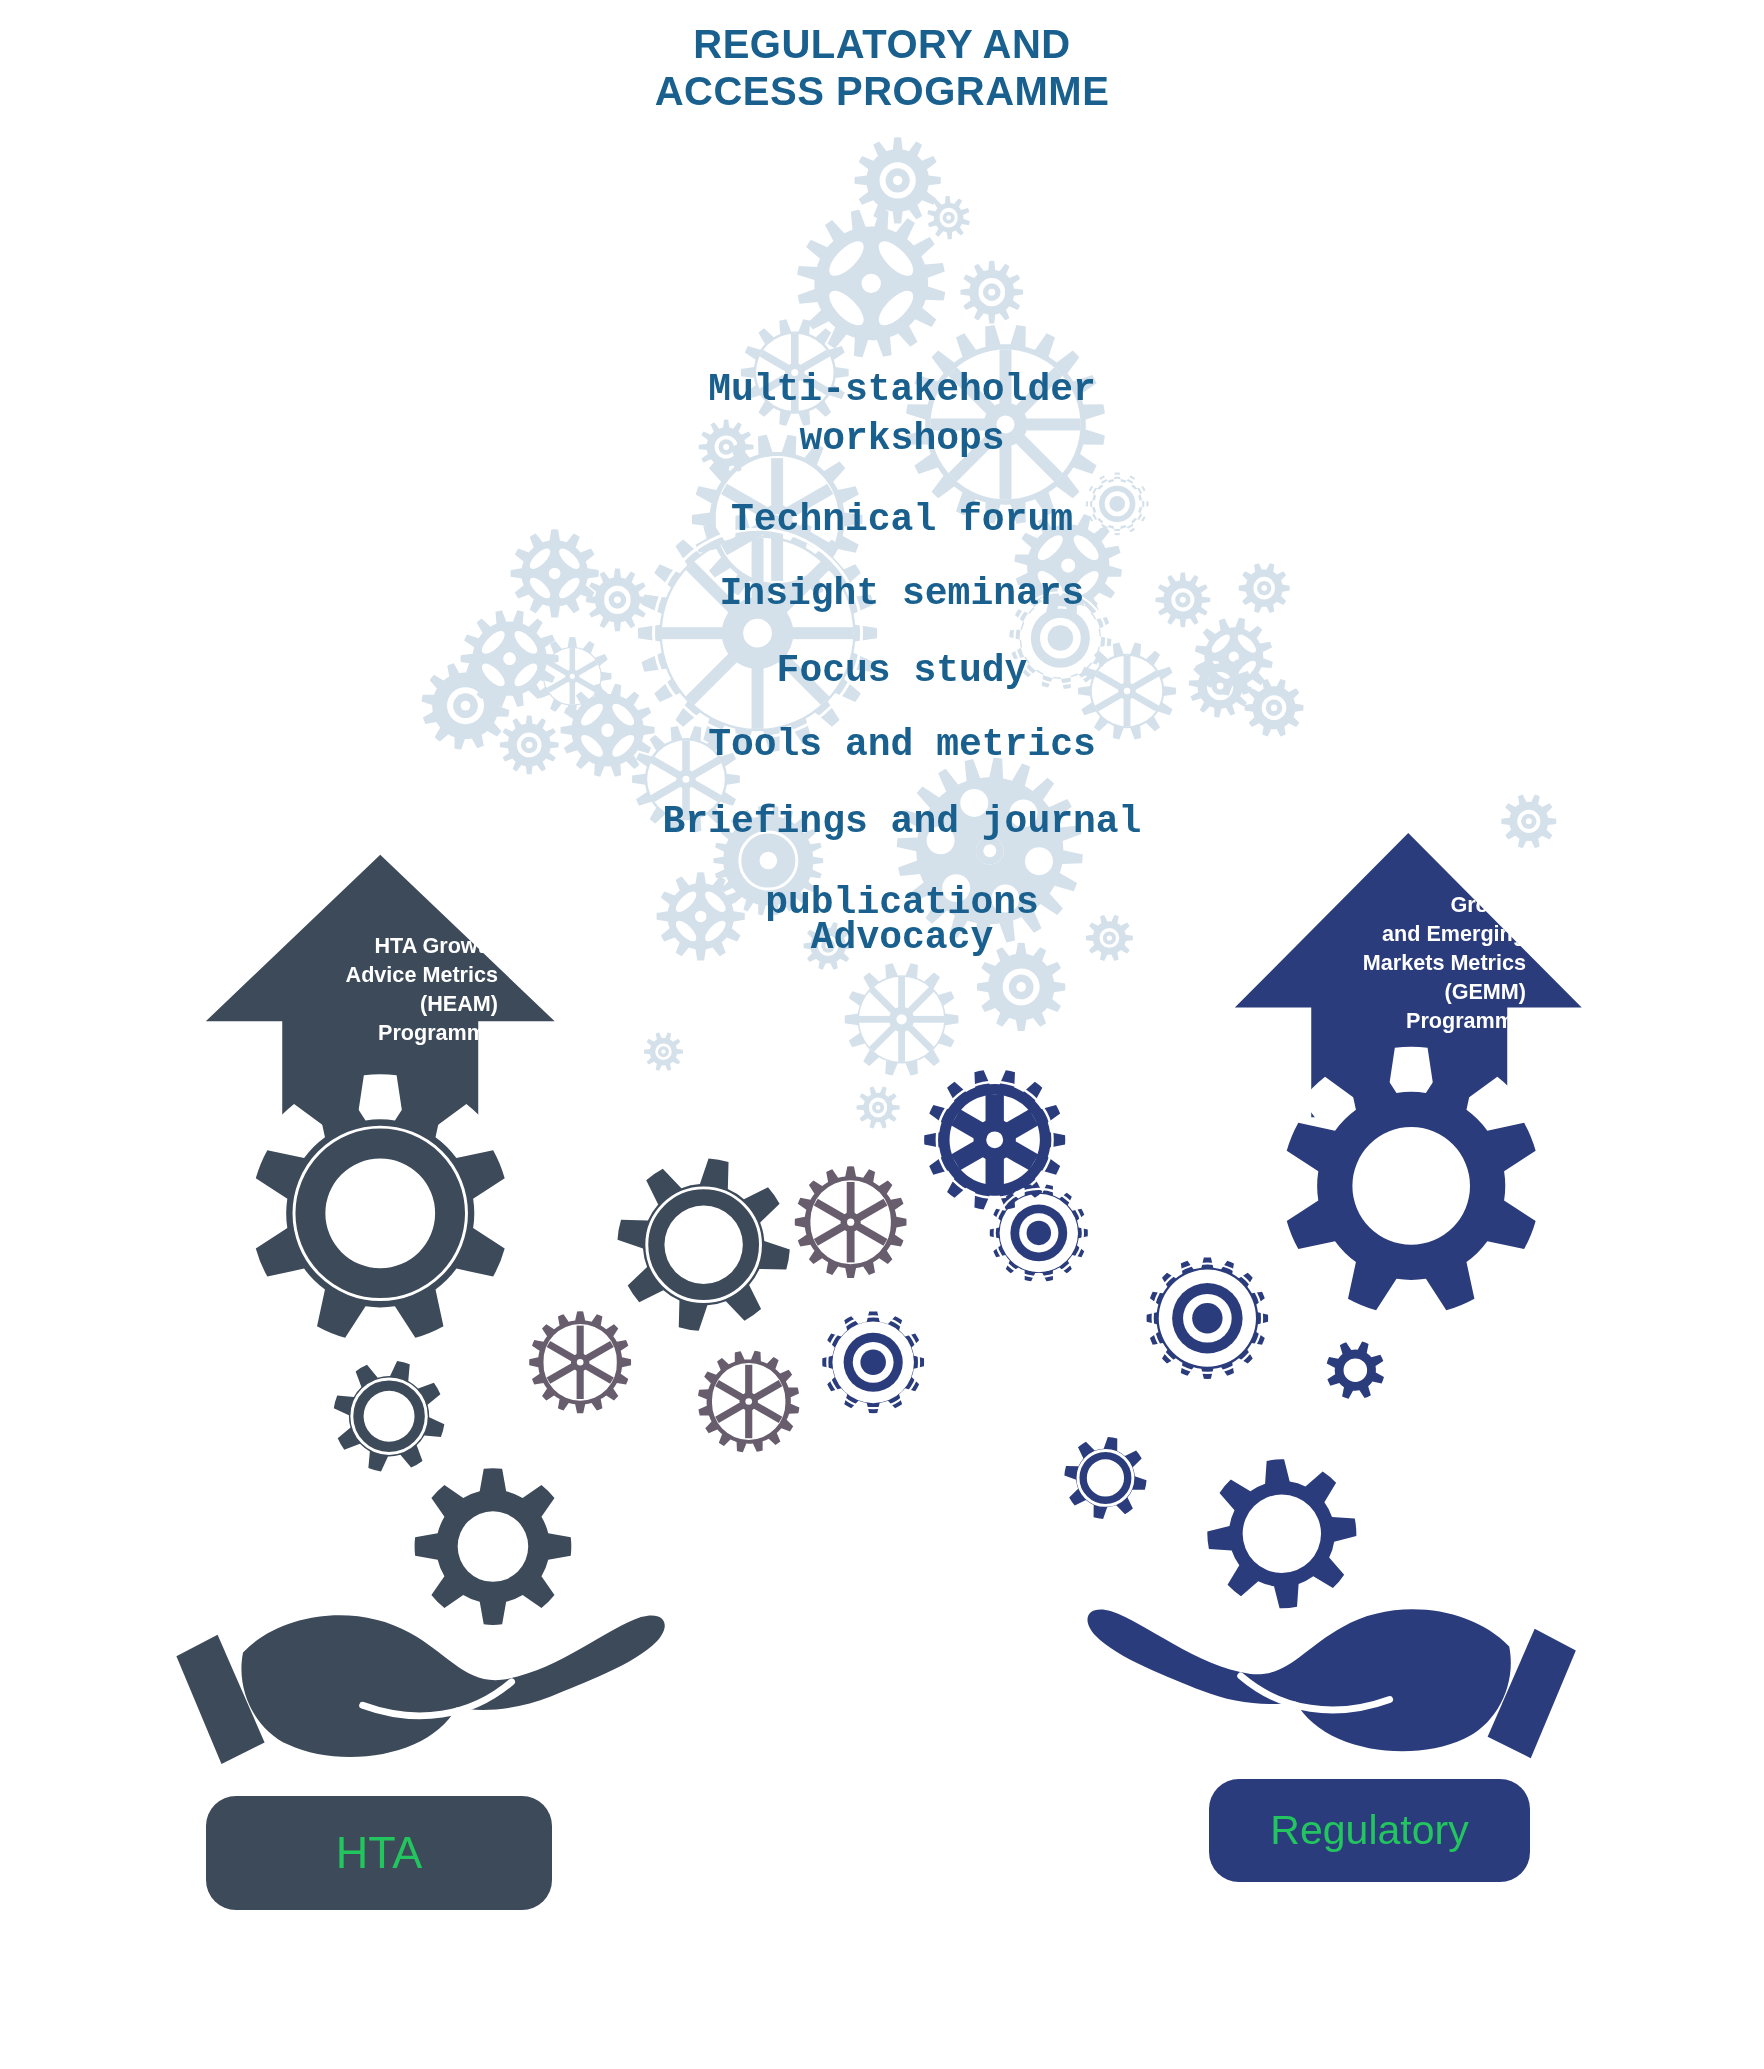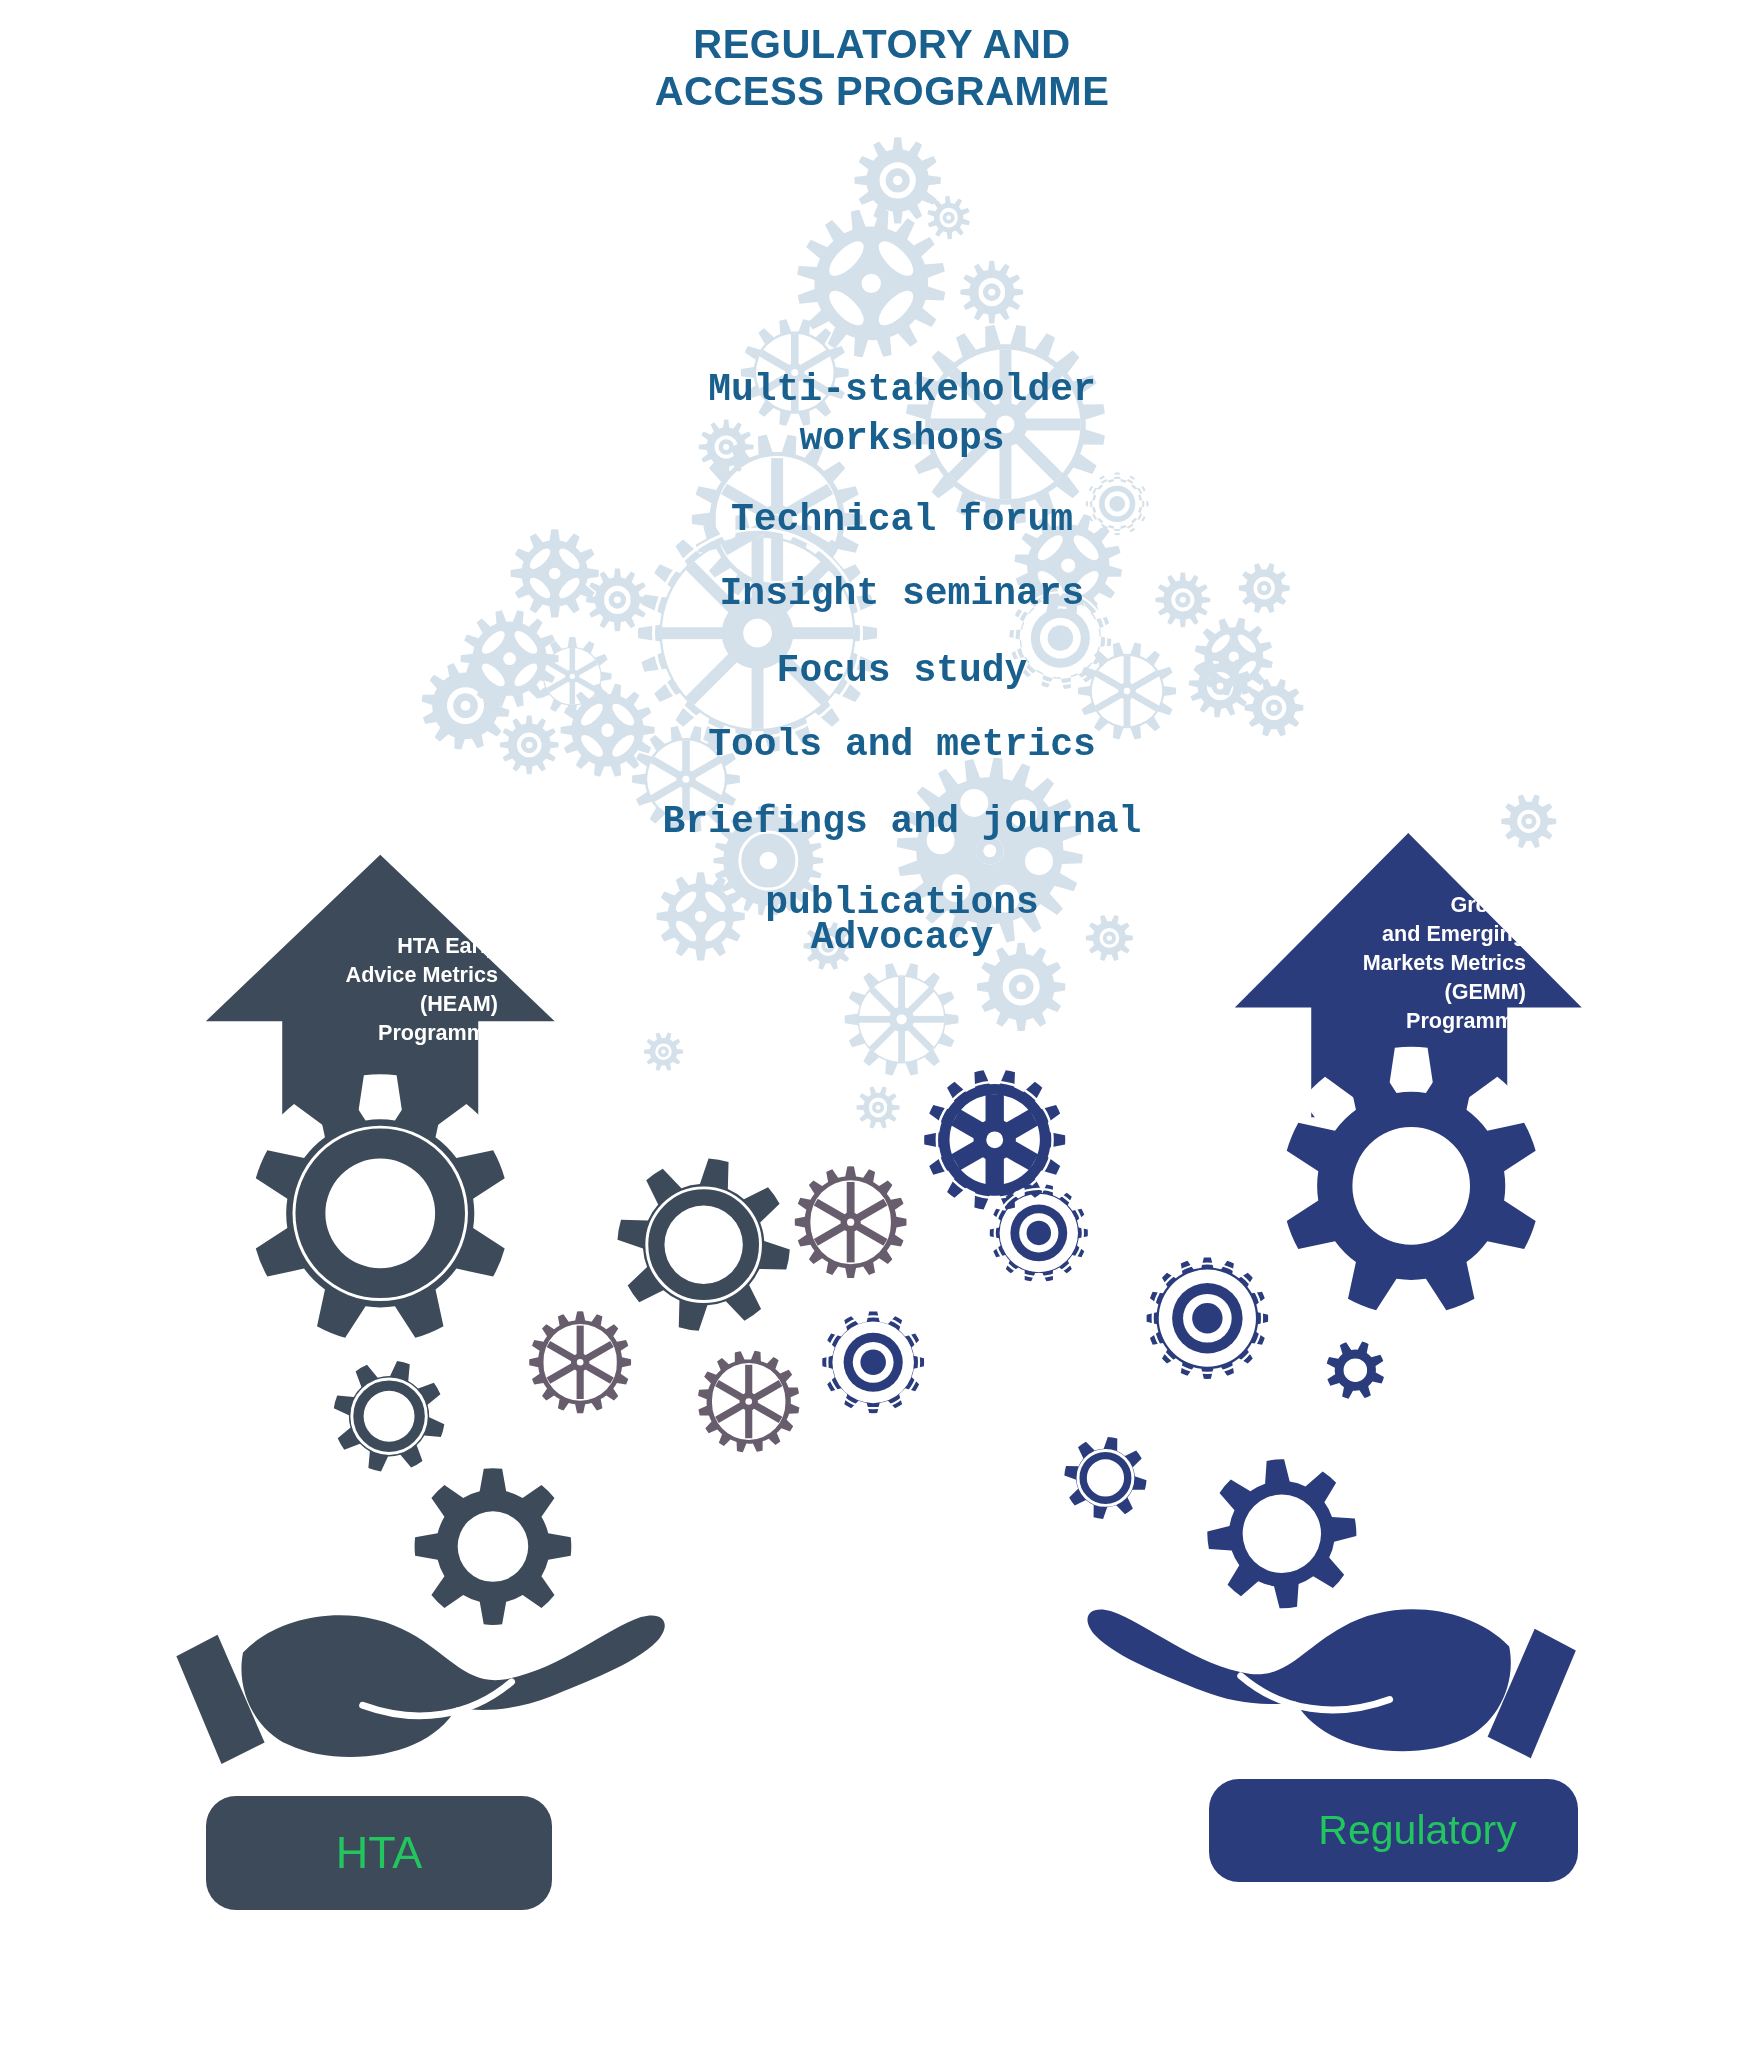--- a/index.html
+++ b/index.html
@@ -8,21 +8,21 @@
   #art{position:absolute;left:0;top:0;}
   .txt{position:absolute;text-align:center;color:#19608f;font-weight:bold;}
   .title-line{left:294px;width:1176px;height:49px;line-height:49px;font-size:40px;letter-spacing:0.5px;}
   .li{left:314px;width:1176px;height:49px;line-height:49px;font-size:38px;font-family:Liberation Mono, monospace;}
   .arrow-label{position:absolute;text-align:right;color:#ffffff;font-weight:bold;}
   .arrow-label .ln{height:29px;line-height:29px;font-size:21.6px;}
   .heam{left:263px;top:931px;width:235px;}
   .gemm{left:1291px;top:890px;width:235px;}
   .base-label{position:absolute;text-align:center;color:#22c55e;border-radius:30px;}
   .hta-box{left:206px;top:1796px;width:346px;height:114px;line-height:114px;font-size:45px;background:#3d4a59;}
-  .reg-box{left:1209px;top:1779px;width:321px;height:103px;line-height:103px;font-size:41px;background:#2b3c7d;padding-left:48px;}
+  .reg-box{left:1209px;top:1779px;width:321px;height:103px;line-height:103px;font-size:41px;background:#2b3c7d;}
 </style>
 </head>
 <body>
 
 <div class="canvas">
   <svg id="art" width="1764" height="2069" viewBox="0 0 1800 2111">
       <g>
         <path d="M947.6 179.0 L959.9 180.5 A44 44 0 0 1 959.9 187.5 L947.6 189.0 A32 32 0 0 1 945.9 195.5 L955.7 202.9 A44 44 0 0 1 952.3 208.9 L940.9 204.1 A32 32 0 0 1 936.1 208.9 L940.9 220.3 A44 44 0 0 1 934.9 223.7 L927.5 213.9 A32 32 0 0 1 921.0 215.6 L919.5 227.9 A44 44 0 0 1 912.5 227.9 L911.0 215.6 A32 32 0 0 1 904.5 213.9 L897.1 223.7 A44 44 0 0 1 891.1 220.3 L895.9 208.9 A32 32 0 0 1 891.1 204.1 L879.7 208.9 A44 44 0 0 1 876.3 202.9 L886.1 195.5 A32 32 0 0 1 884.4 189.0 L872.1 187.5 A44 44 0 0 1 872.1 180.5 L884.4 179.0 A32 32 0 0 1 886.1 172.5 L876.3 165.1 A44 44 0 0 1 879.7 159.1 L891.1 163.9 A32 32 0 0 1 895.9 159.1 L891.1 147.7 A44 44 0 0 1 897.1 144.3 L904.5 154.1 A32 32 0 0 1 911.0 152.4 L912.5 140.1 A44 44 0 0 1 919.5 140.1 L921.0 152.4 A32 32 0 0 1 927.5 154.1 L934.9 144.3 A44 44 0 0 1 940.9 147.7 L936.1 159.1 A32 32 0 0 1 940.9 163.9 L952.3 159.1 A44 44 0 0 1 955.7 165.1 L945.9 172.5 A32 32 0 0 1 947.6 179.0 Z M934.5 184 A18.48 18.48 0 1 0 897.5 184 A18.48 18.48 0 1 0 934.5 184 Z" fill="#d5e1ea" fill-rule="evenodd"></path>
         <circle cx="916" cy="184" r="12.32" fill="#d5e1ea"></circle>
         <circle cx="916" cy="184" r="4.84" fill="#ffffff"></circle>
@@ -362,21 +362,21 @@
   <div class="txt li" style="top:495px">Technical forum</div>
   <div class="txt li" style="top:414px">workshops</div>
   <div class="txt li" style="top:646px">Focus study</div>
   <div class="txt li" style="top:569px">Insight seminars</div>
   <div class="txt li" style="top:720px">Tools and metrics</div>
   <div class="txt li" style="top:797px">Briefings and journal</div>
   <div class="txt li" style="top:878px">publications</div>
   <div class="txt li" style="top:913px">Advocacy</div>
 
   <div class="arrow-label heam">
-    <div class="ln">HTA Early</div>
+    <div class="ln">HTA Growth</div>
     <div class="ln">Advice Metrics</div>
     <div class="ln">(HEAM)</div>
     <div class="ln">Programme</div>
   </div>
 
   <div class="arrow-label gemm">
     <div class="ln">Growth</div>
     <div class="ln">and Emerging</div>
     <div class="ln">Markets Metrics</div>
     <div class="ln">(GEMM)</div>

